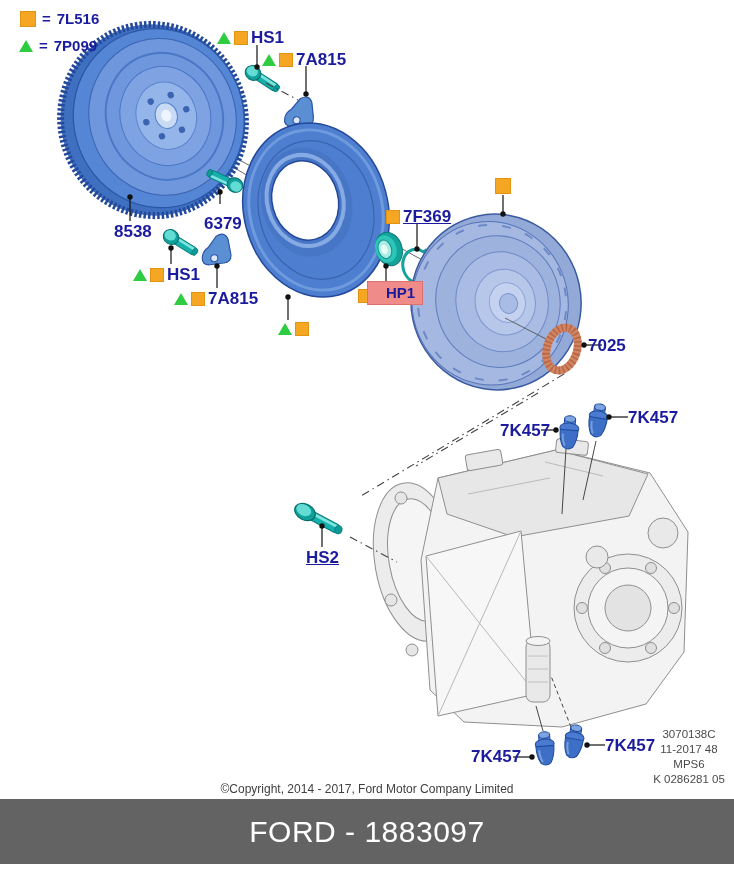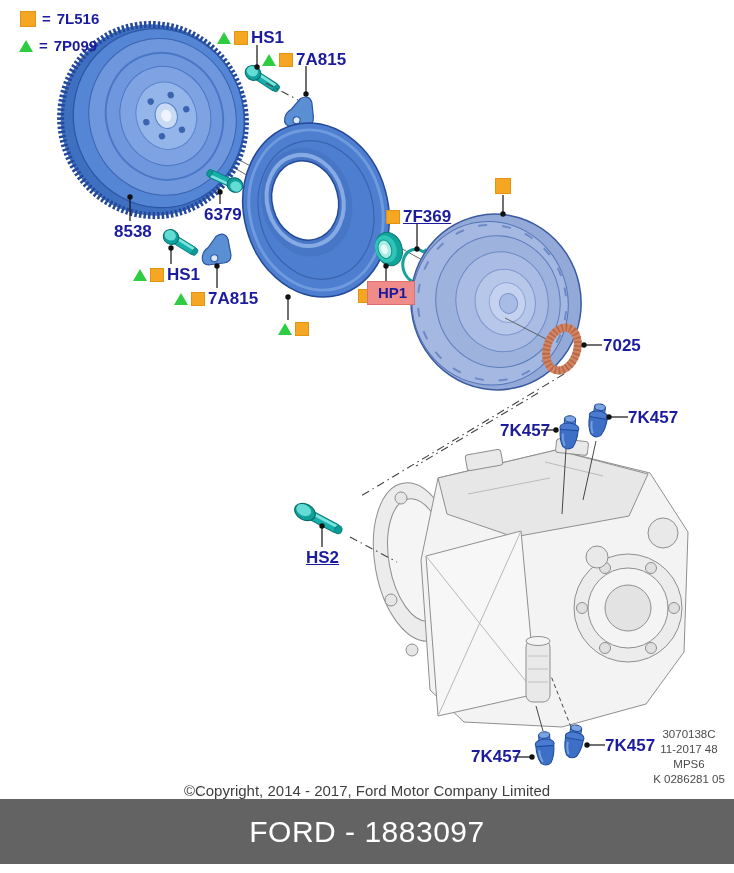--- a/index.html
+++ b/index.html
@@ -7,23 +7,23 @@
          font-family:"Liberation Sans",sans-serif;}
   svg{position:absolute;left:0;top:0;}
   .lbl{position:absolute;display:flex;align-items:center;gap:3px;white-space:nowrap;
        font-weight:bold;font-size:17px;color:#1b1b9e;cursor:pointer;}
   .sym-sq{display:inline-block;width:12px;height:12px;background:#f5a623;border:1px solid #e09410;}
   .sym-tri{display:inline-block;width:0;height:0;border-left:7px solid transparent;
            border-right:7px solid transparent;border-bottom:12px solid #2ecc40;}
   .legend-row{position:absolute;display:flex;align-items:center;gap:6px;
               font-weight:bold;font-size:15px;color:#1b1b9e;}
   .hp1-box{position:absolute;background:#ef8c8a;border:1px solid #e0706d;
-           padding:2px 7px 3px 10px;font-weight:bold;font-size:15px;color:#1b1b9e;cursor:pointer;}
+           padding:2px 7px 3px 18px;font-weight:bold;font-size:15px;color:#1b1b9e;cursor:pointer;}
   .copyright{position:absolute;width:100%;text-align:center;top:782px;
-             font-size:15px;color:#3f3f3f;}
+             font-size:12px;color:#3f3f3f;}
   .infoblock{position:absolute;left:634px;top:727px;width:110px;text-align:center;
              font-size:11.5px;line-height:15px;color:#4a4a4a;}
   .banner{position:absolute;left:0;top:799px;width:734px;height:65px;background:#636363;
           display:flex;align-items:center;justify-content:center;gap:42px;
           color:#ffffff;font-size:30px;letter-spacing:0.5px;}
 </style>
 </head>
 <body>
 
 <div class="stage">
@@ -248,21 +248,21 @@
   <span>HS1</span>
 </div>
 <div class="lbl" style="left:262px;top:50px;">
   <span class="sym-tri"></span>
   <span class="sym-sq"></span>
   <span>7A815</span>
 </div>
 <div class="lbl" style="left:114px;top:222px;">
   <span>8538</span>
 </div>
-<div class="lbl" style="left:204px;top:205px;align-items:flex-end;">
+<div class="lbl" style="left:204px;top:214px;align-items:flex-end;">
   <span>6379</span>
 </div>
 <div class="lbl" style="left:133px;top:265px;">
   <span class="sym-tri"></span>
   <span class="sym-sq"></span>
   <span>HS1</span>
 </div>
 <div class="lbl" style="left:174px;top:289px;">
   <span class="sym-tri"></span>
   <span class="sym-sq"></span>
@@ -278,21 +278,21 @@
 </div>
 <div class="lbl" style="left:495px;top:178px;">
   <span class="sym-sq" style="width:14px;height:14px;"></span>
 </div>
 <div class="lbl" style="left:358px;top:289px;">
   <span class="sym-sq"></span>
 </div>
 <div class="hp1-box" style="left:367px;top:281px;">
   <span>HP1</span>
 </div>
-<div class="lbl" style="left:603px;top:336px;">
+<div class="lbl" style="left:588px;top:336px;">
   <span>7025</span>
 </div>
 <div class="lbl" style="left:500px;top:421px;">
   <span>7K457</span>
 </div>
 <div class="lbl" style="left:628px;top:408px;">
   <span>7K457</span>
 </div>
 <div class="lbl" style="left:306px;top:548px;text-decoration:underline;">
   <span>HS2</span>

